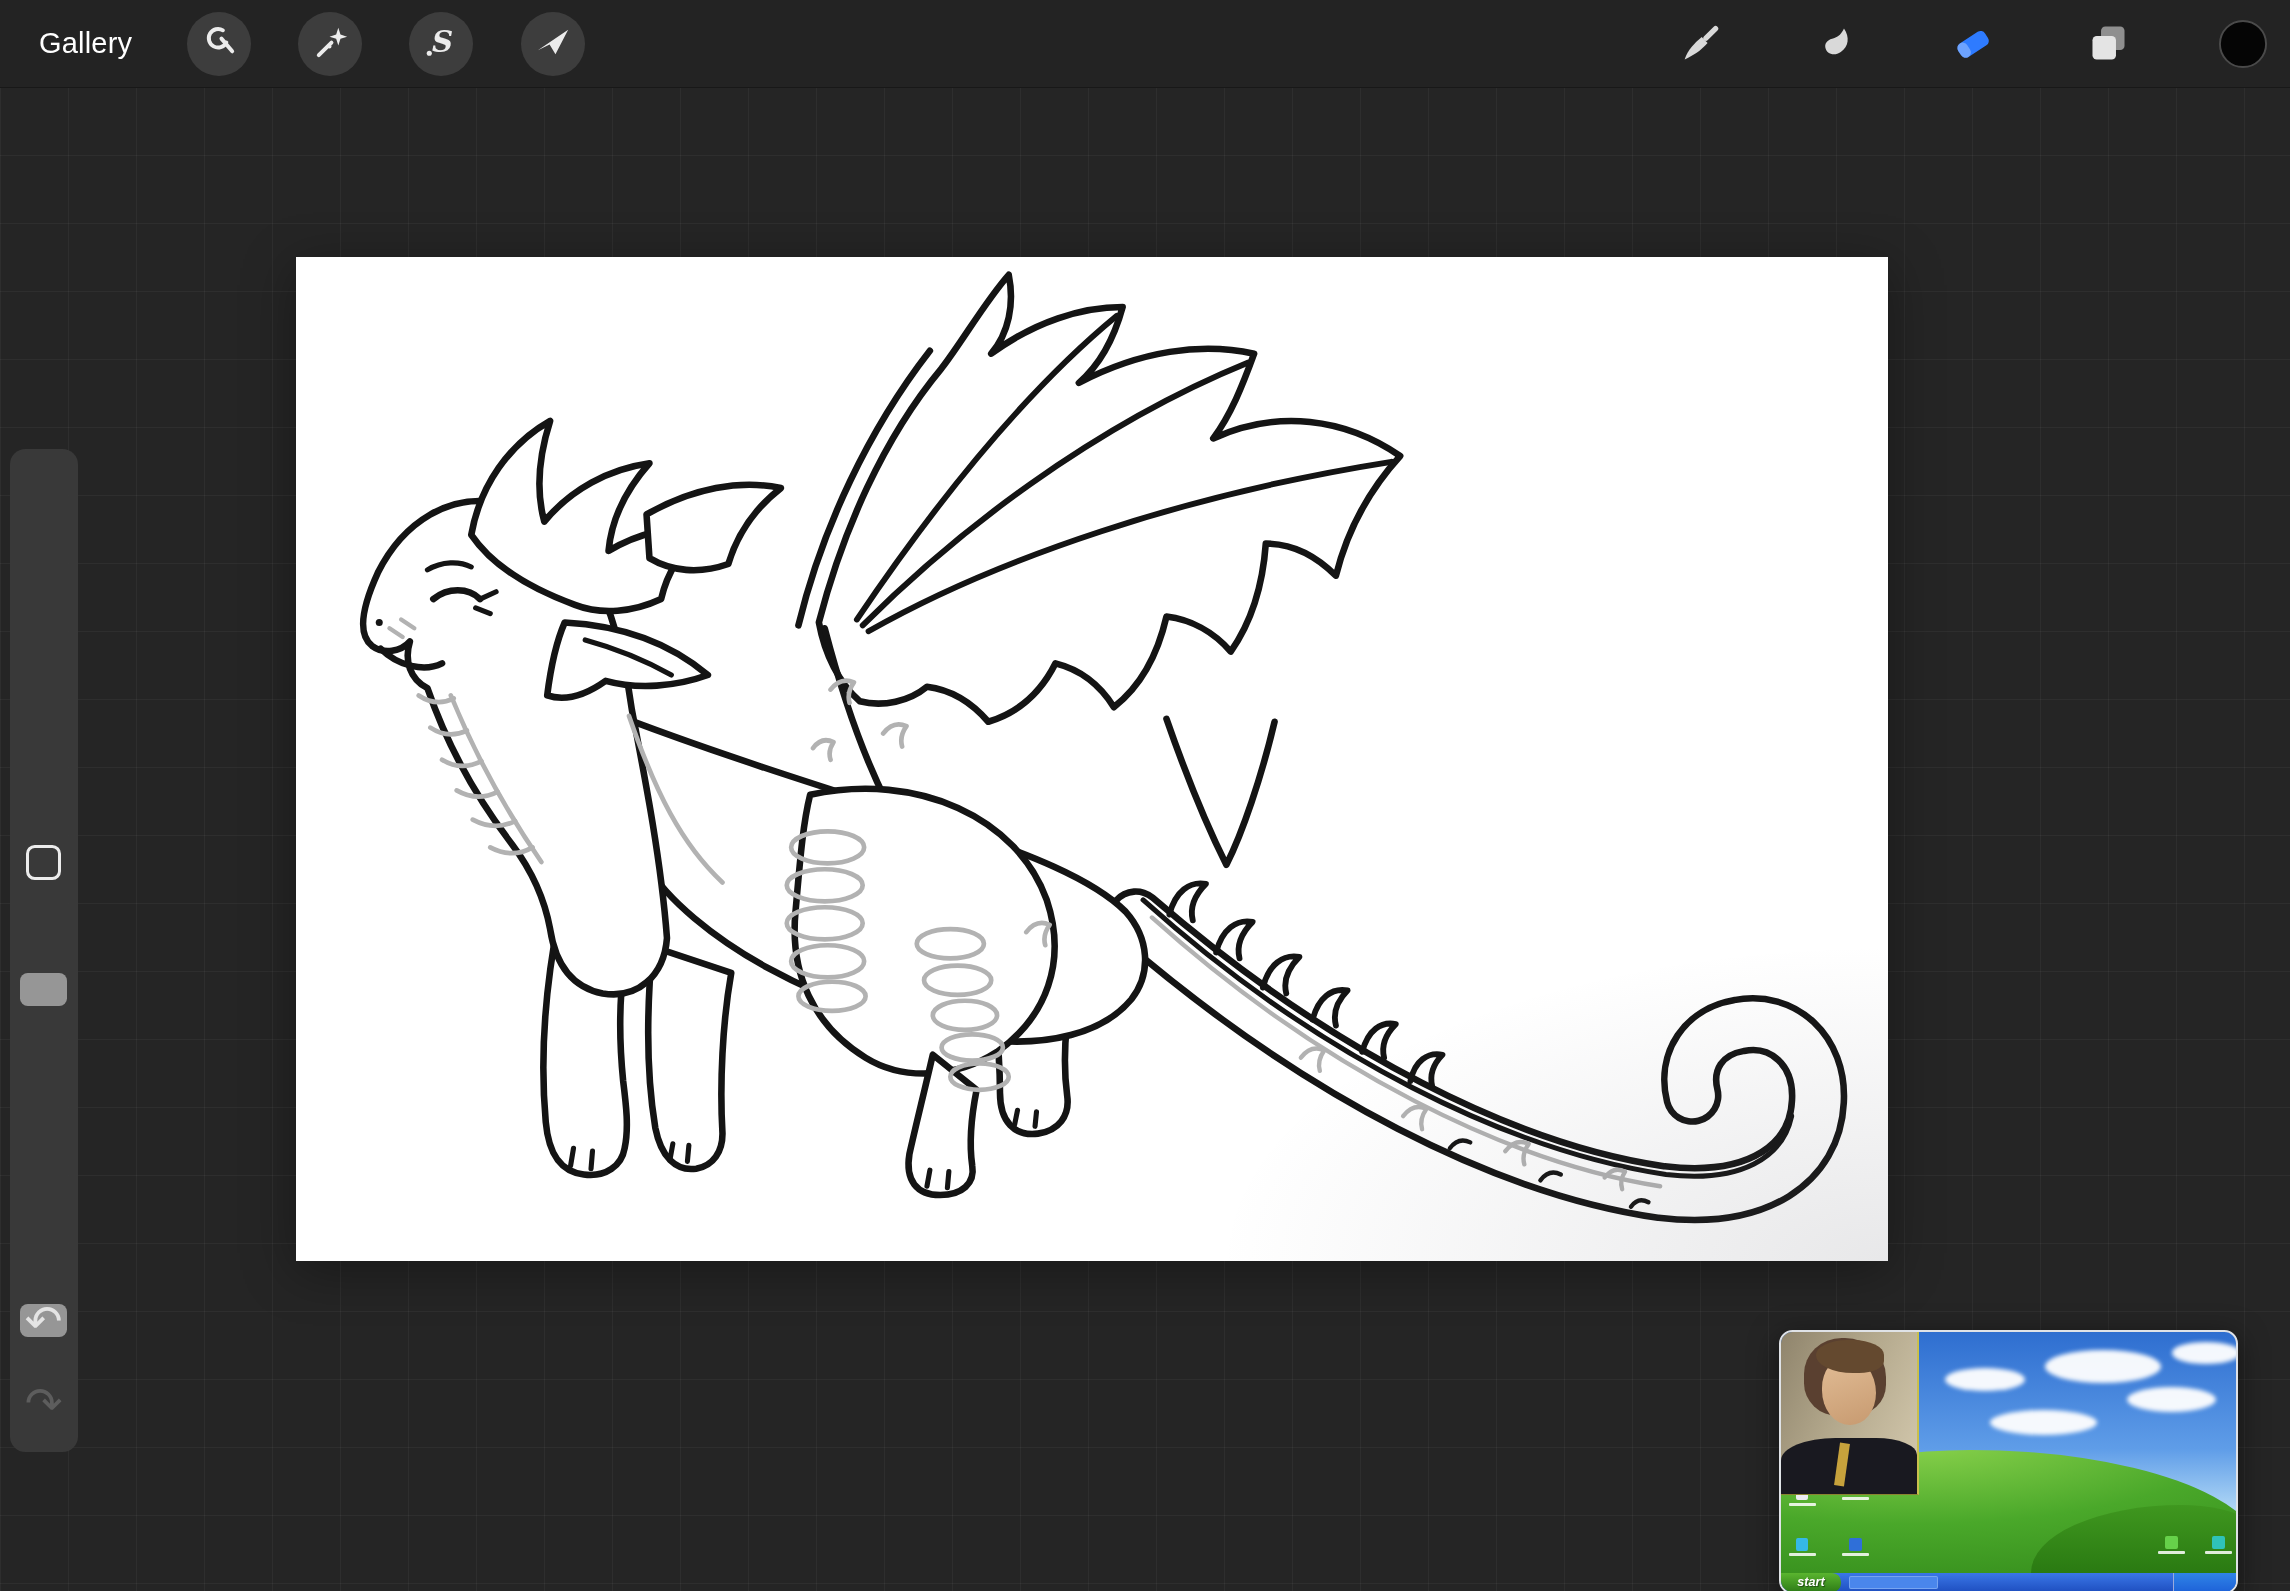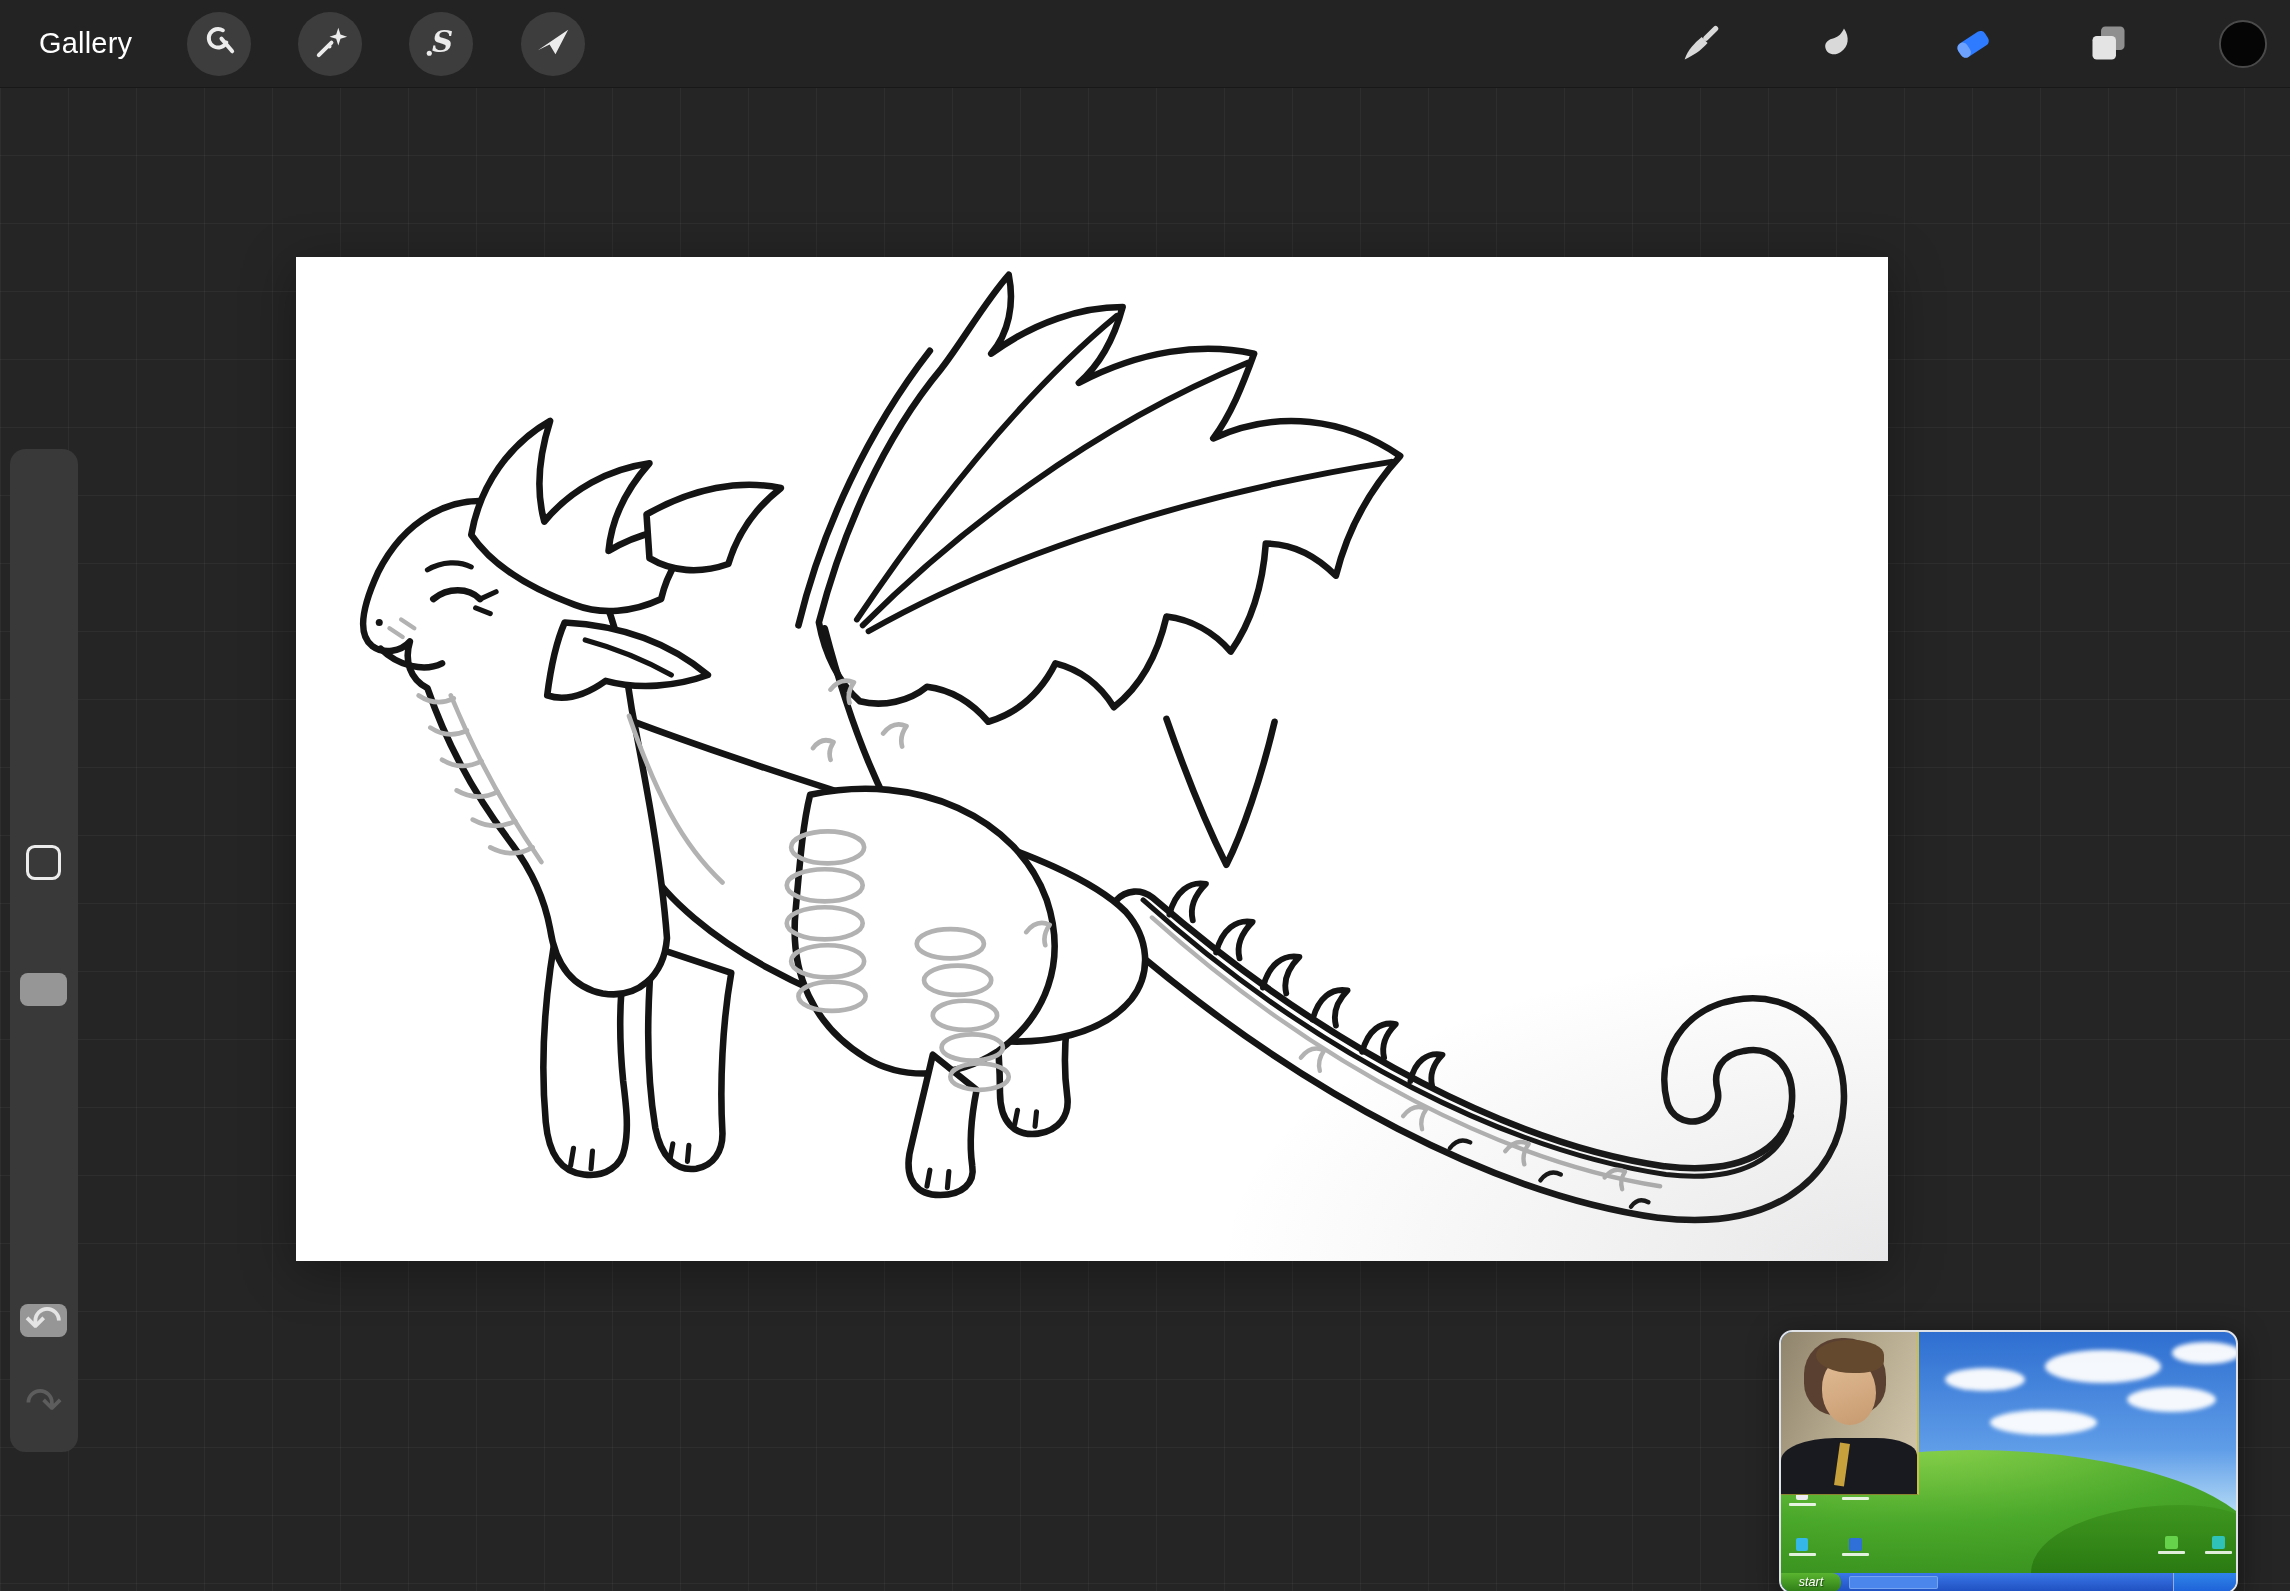--- a/index.html
+++ b/index.html
@@ -76,21 +76,21 @@
     background:linear-gradient(180deg,#3f971f,#2a7a12);
     border-radius:60% 40% 0 0 / 100% 80% 0 0;
   }
   .pip-taskbar{
     position:absolute;left:0;right:0;bottom:0;height:19.4px;
     background:linear-gradient(180deg,#3a77e8,#1f4fc0);display:flex;align-items:center;
   }
   .start-btn{
     height:19.4px;width:60px;border-radius:0 8.7px 8.7px 0;
     background:linear-gradient(180deg,#5ab52f,#2e7c17);
-    color:#fff;font-size:12.6px;font-style:italic;font-weight:normal;
+    color:#fff;font-size:12.6px;font-style:italic;font-weight:bold;
     display:flex;align-items:center;justify-content:center;
     text-shadow:1px 1px 1px rgba(0,0,0,.5);
   }
   .task-item{height:13.6px;width:89px;margin-left:7.8px;border-radius:1.9px;background:#4a86ec;box-shadow:inset 0 0 0 1px rgba(255,255,255,.25);}
   .task-tray{margin-left:auto;height:19.4px;width:62px;background:linear-gradient(180deg,#2f84e8,#1e62d8);border-left:1px solid #9ad;}
   .webcam{
     position:absolute;left:0;top:0;width:138px;height:163px;overflow:hidden;
     background:linear-gradient(115deg,#8f846c 0%,#b3a88c 45%,#d6cbb0 100%);
     border-right:2.9px solid #c9c04c;border-bottom:1.9px solid #8a8430;box-sizing:border-box;
   }

